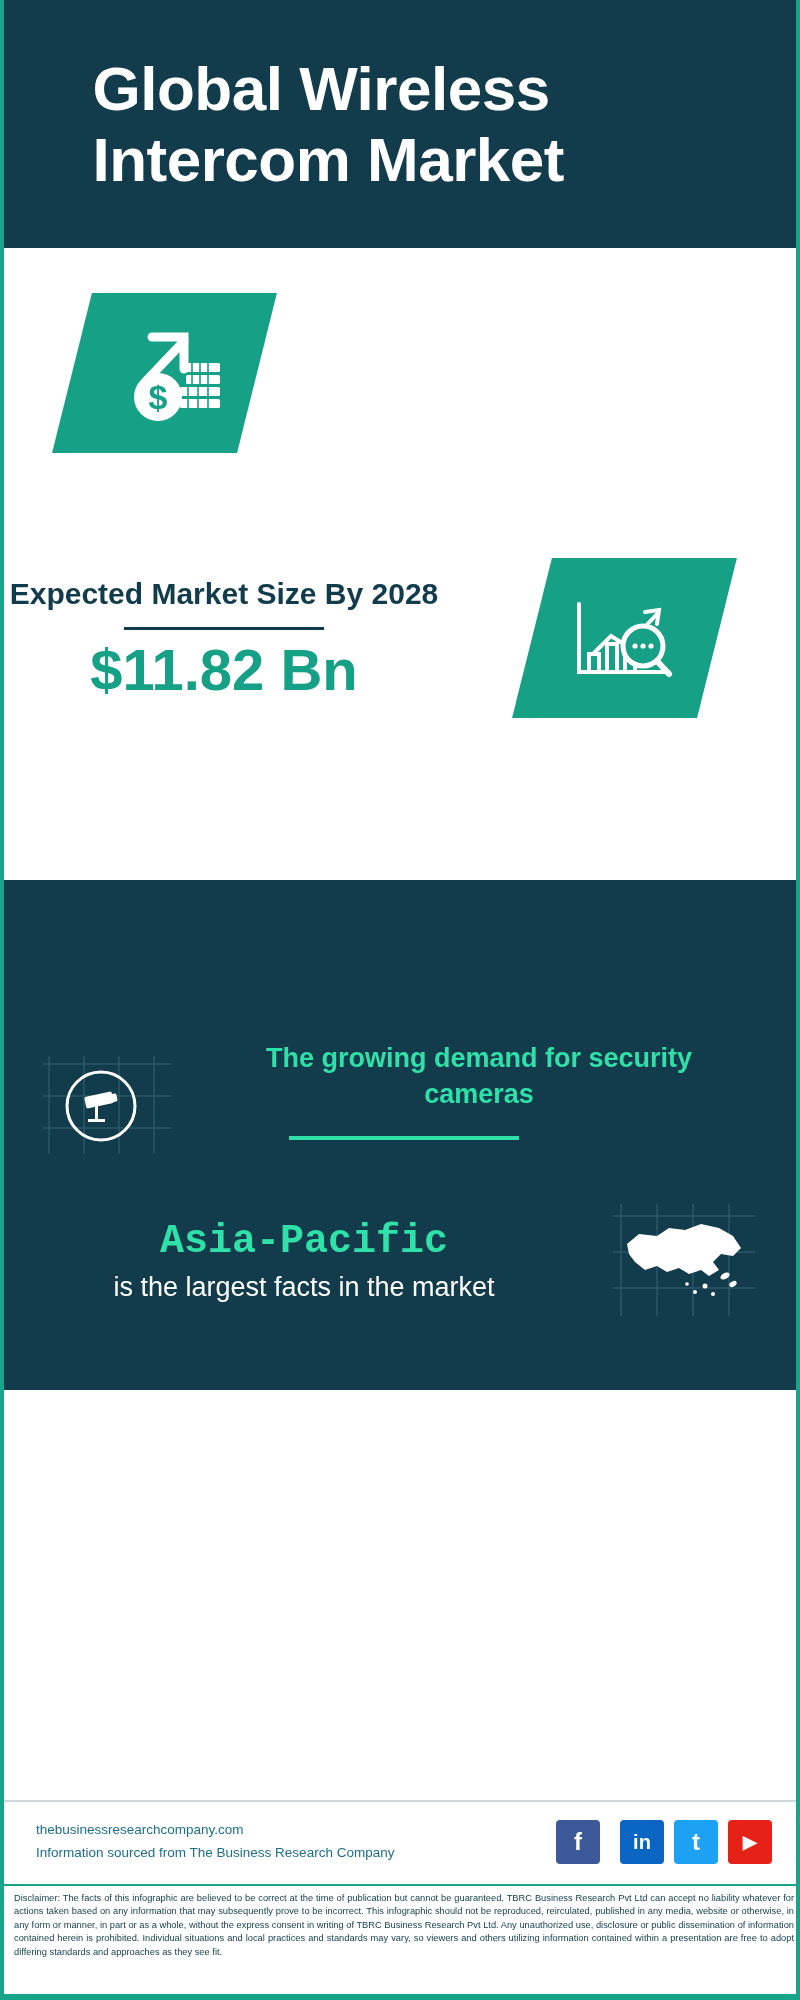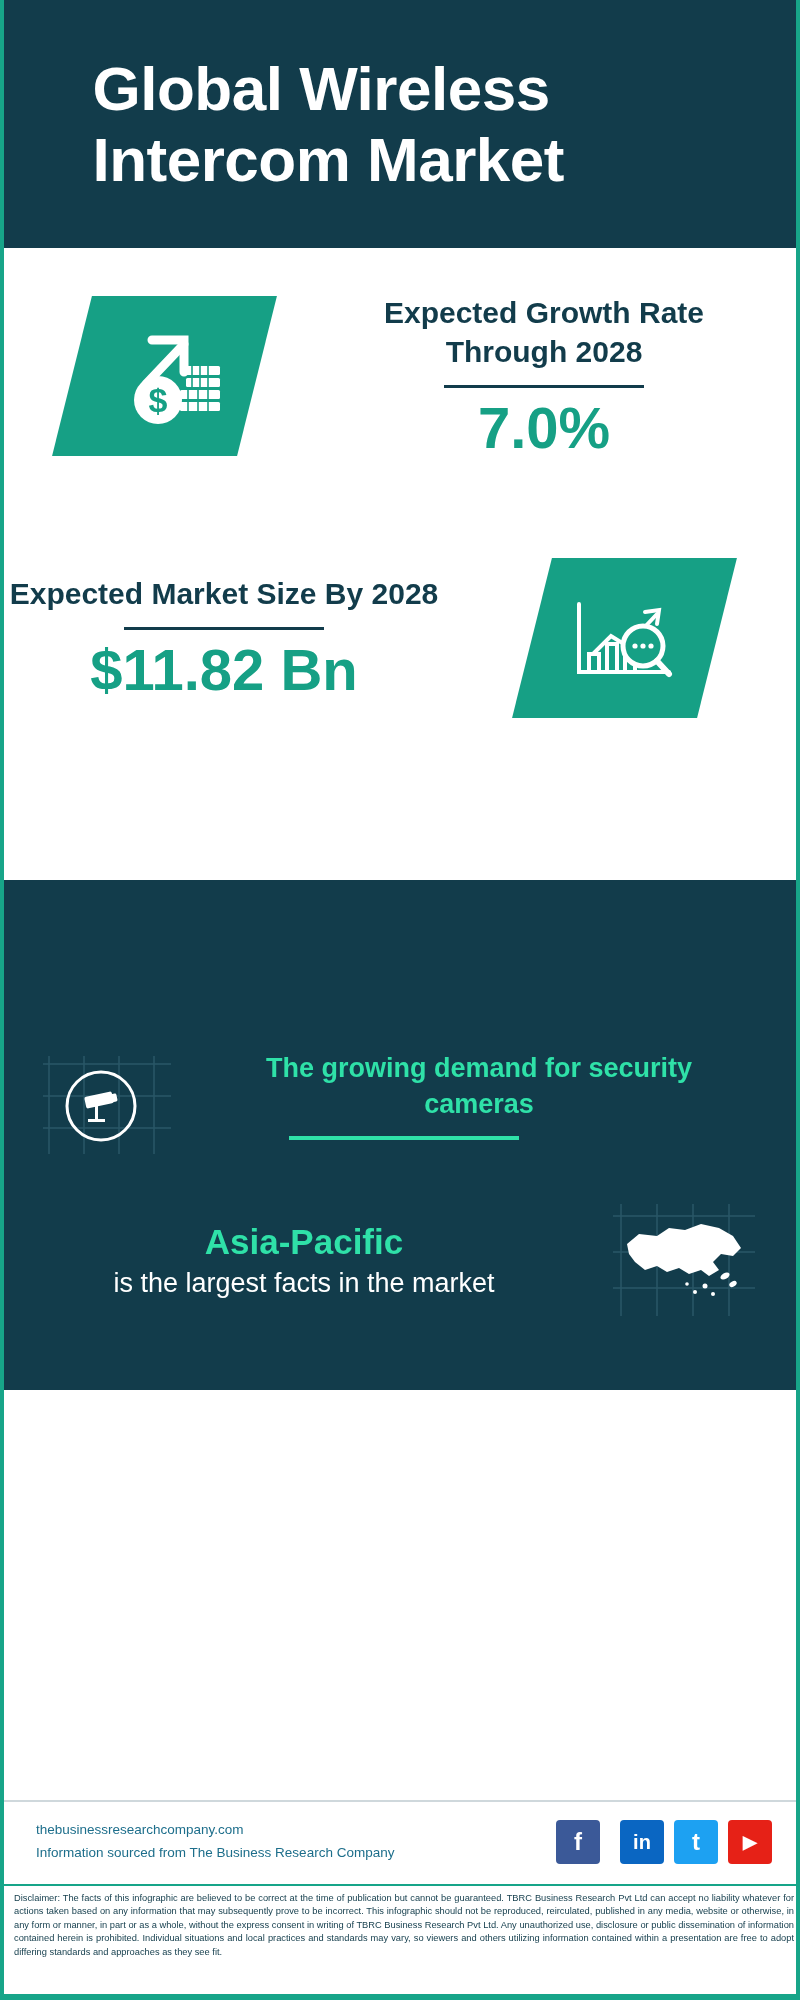--- a/index.html
+++ b/index.html
@@ -187,25 +187,20 @@
                 <line x1="88" y1="76" x2="88" y2="85"></line>
                   <line x1="98" y1="76" x2="98" y2="85"></line>
                   <line x1="108" y1="76" x2="108" y2="85"></line>
               </g>
 
               <circle cx="58" cy="74" r="24" fill="#ffffff"></circle>
               <text x="58" y="86" font-size="34" font-family="Liberation Sans, sans-serif" font-weight="bold" fill="#16a085" text-anchor="middle">$</text>
             </svg>
           </div>
         </div>
-      </div>
-      <div class="stat-text" style="width:440px;">
-        <div class="stat-title">Expected Growth Rate Through 2028</div>
-        <div class="stat-divider"></div>
-        <div class="stat-value">7.0%</div>
       </div>
     </div>
 
     <div class="stat-row" style="top:310px;left:0;width:800px;">
       <div class="stat-text" style="width:440px;">
         <div class="stat-title">Expected Market Size By 2028</div>
         <div class="stat-divider"></div>
         <div class="stat-value">$11.82 Bn</div>
       </div>
       <div style="width:360px;display:flex;justify-content:center;">
@@ -299,32 +294,32 @@
             </g>
             <circle cx="62" cy="56" r="34" fill="none" stroke="#ffffff" stroke-width="3"></circle>
             <g fill="#ffffff">
               <rect x="46" y="44" width="28" height="12" rx="2" transform="rotate(-12 60 50)"></rect>
               <rect x="70" y="44" width="8" height="8" rx="1.5" transform="rotate(-12 74 48)"></rect>
               <rect x="56" y="56" width="3" height="14"></rect>
               <rect x="49" y="69" width="17" height="3"></rect>
             </g>
           </svg>
         </div>
-        <div class="fact-text" style="width:560px;padding-right:30px;margin-top:10px;">
+        <div class="fact-text" style="width:560px;padding-right:30px;">
           <span class="hl">The growing demand for security cameras</span><br>
         </div>
       </div>
     </div>
 
     <div class="fact-sep" style="top:256px;"></div>
 
     <div class="fact" style="top:320px;">
       <div style="display:flex;align-items:center;">
         <div class="fact-text" style="width:560px;padding-left:40px;">
-          <span class="hl" style="font-size:35px;">Asia-Pacific</span><br>
+          <span class="hl" style="font-size:40px;font-family:Liberation Mono, monospace;">Asia-Pacific</span><br>
           <span>is the largest facts in the market</span>
         </div>
         <div style="width:240px;display:flex;justify-content:center;">
           <svg width="150" height="120" viewBox="0 0 150 120">
             <g stroke="#2a5767" stroke-width="1.5">
               <line x1="12" y1="4" x2="12" y2="116"></line>
                 <line x1="48" y1="4" x2="48" y2="116"></line>
               <line x1="84" y1="4" x2="84" y2="116"></line>
                 <line x1="120" y1="4" x2="120" y2="116"></line>
               <line x1="4" y1="16" x2="146" y2="16"></line>

